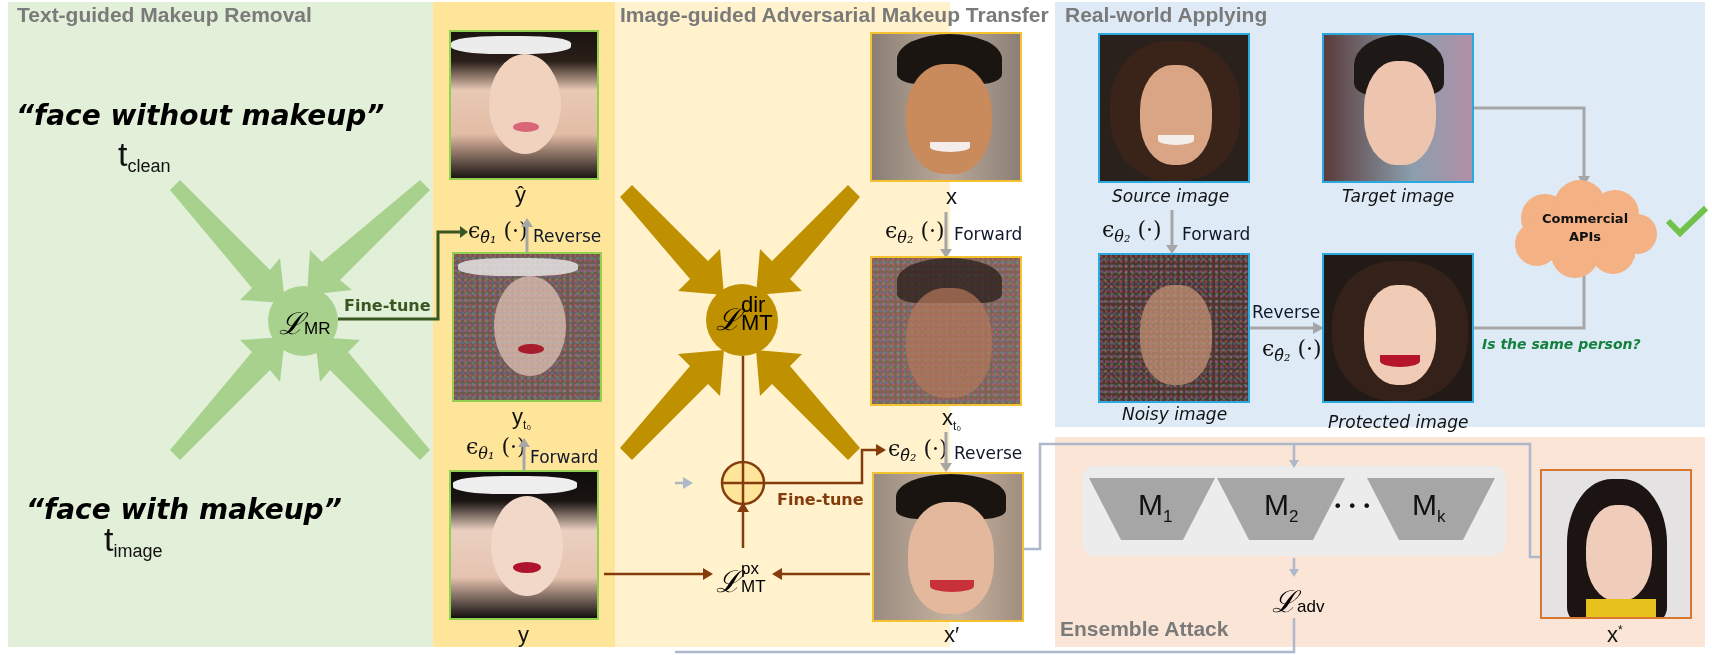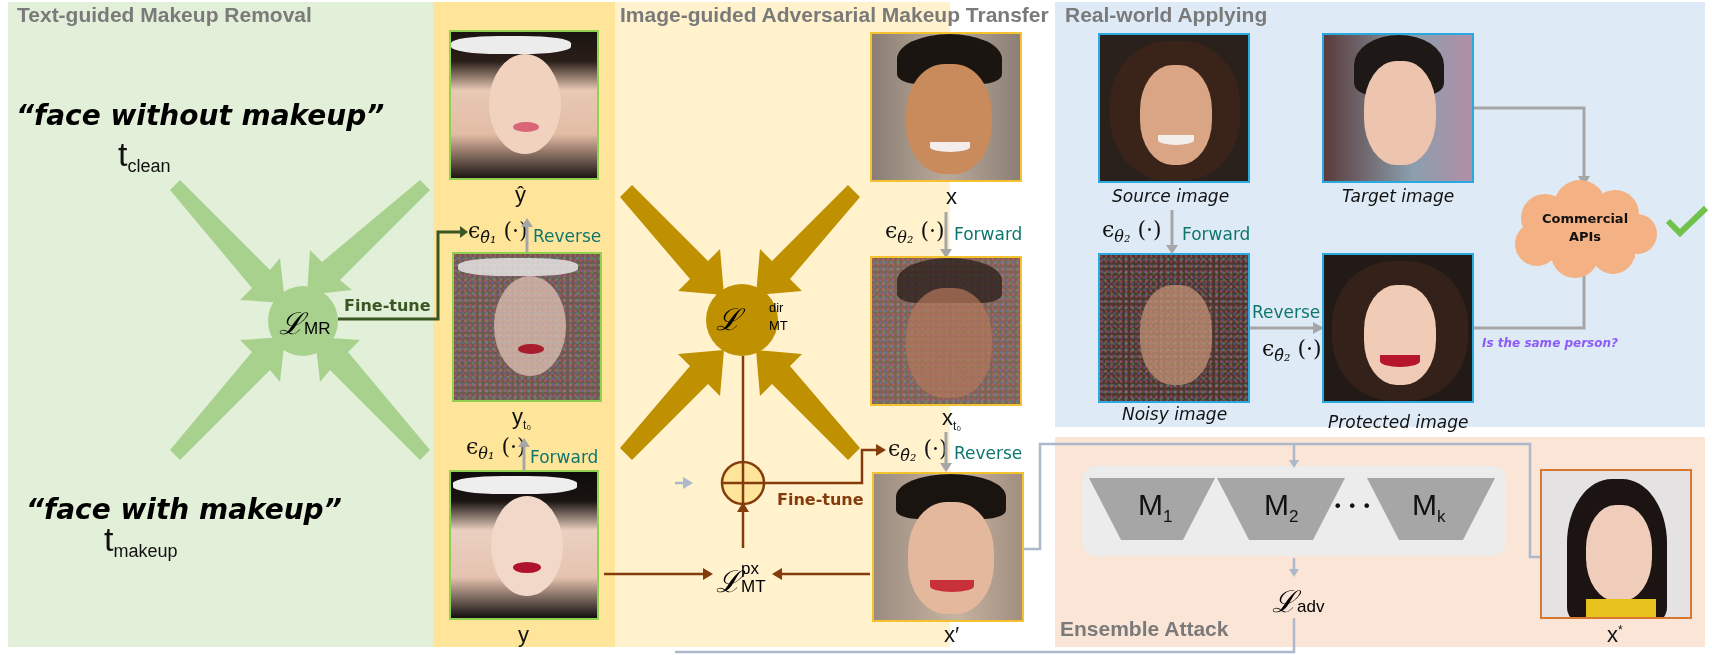--- a/index.html
+++ b/index.html
@@ -12,21 +12,21 @@
   .tvar sub { font-size:18px; vertical-align:-6px; }
   .face { position:absolute; overflow:hidden; box-sizing:border-box; }
   .face.green { border:2px solid #92d050; }
   .face.gold { border:2px solid #f2c230; }
   .face.blue { border:2px solid #29a9e0; }
   .face.orange { border:2px solid #d9772f; }
   .lbl { position:absolute; font-family:"Liberation Sans", sans-serif; font-size:22px; color:#111; white-space:nowrap; text-align:center; }
   .lbl sub { font-size:12px; }
   .lbl sup { font-size:12px; }
   .ital { position:absolute; font-family:"DejaVu Sans", sans-serif; font-style:italic; font-size:17px; color:#111; white-space:nowrap; }
-  .side { position:absolute; font-family:"DejaVu Sans", sans-serif; font-size:17px; color:#0f766e; white-space:nowrap; }
+  .side { position:absolute; font-family:"DejaVu Sans", sans-serif; font-size:17px; color:#0f172a; white-space:nowrap; }
   .eps { position:absolute; font-family:"DejaVu Serif", serif; font-size:22px; color:#111; white-space:nowrap; }
   .eps sub { font-size:16px; font-style:italic; }
   .loss { position:absolute; font-family:"DejaVu Serif", serif; font-style:italic; color:#000000; white-space:nowrap; }
   .loss .sb { font-family:"Liberation Sans", sans-serif; font-style:normal; }
   .ft { position:absolute; font-family:"DejaVu Sans", sans-serif; font-weight:bold; font-size:16px; white-space:nowrap; }
   .noise { background-image:
       radial-gradient(circle at 20% 30%, rgba(255,80,120,.35) 1px, transparent 2px),
       radial-gradient(circle at 70% 60%, rgba(80,200,120,.35) 1px, transparent 2px),
       radial-gradient(circle at 40% 80%, rgba(90,120,255,.35) 1px, transparent 2px);
       background-size:5px 5px, 7px 7px, 6px 6px; }
@@ -43,21 +43,21 @@
 <div class="panel" style="left:1055px;top:437px;width:650px;height:210px;background:#fbe5d6;"></div>
 
 <div class="title" style="left:10px;top:3px;margin-left:7px;">Text-guided Makeup Removal</div>
 <div class="title" style="left:620px;top:3px;">Image-guided Adversarial Makeup Transfer</div>
 <div class="title" style="left:1065px;top:3px;">Real-world Applying</div>
 <div class="title" style="left:1060px;top:617px;">Ensemble Attack</div>
 
 <div class="prompt" style="left:16px;top:99px;">“face without makeup”</div>
 <div class="tvar" style="left:118px;top:137px;"><span>t</span><sub>clean</sub></div>
 <div class="prompt" style="left:26px;top:493px;">“face with makeup”</div>
-<div class="tvar" style="left:104px;top:522px;"><span>t</span><sub>makeup</sub></div>
+<div class="tvar" style="left:104px;top:522px;"><span>t</span><sub>image</sub></div>
 
 <svg class="abs" style="left:170px;top:180px;" width="260" height="280" viewBox="0 0 260 280">
   <g fill="#a9d18e">
 
     <polygon points="0,10 10,0 100,90 110,78 115,123 70,120 82,108"></polygon>
 
     <polygon points="250,0 260,10 170,100 182,110 137,115 140,70 152,82"></polygon>
 
     <polygon points="0,270 10,280 100,190 110,202 115,157 70,160 82,172"></polygon>
 
@@ -114,21 +114,21 @@
 
 <svg class="abs" style="left:620px;top:185px;" width="240" height="275" viewBox="0 0 240 275">
   <g fill="#bf9000">
     <polygon points="0,12 12,0 88,76 100,64 104,110 58,106 70,94"></polygon>
     <polygon points="240,12 228,0 152,76 140,64 136,110 182,106 170,94"></polygon>
     <polygon points="0,263 12,275 88,199 100,211 104,165 58,169 70,181"></polygon>
     <polygon points="240,263 228,275 152,199 140,211 136,165 182,169 170,181"></polygon>
   </g>
 </svg>
 <div class="abs" style="left:706px;top:284px;width:72px;height:72px;border-radius:50%;background:#bf9000;"></div>
-<div class="loss" style="left:716px;top:298px;font-size:30px;"><span>ℒ</span><span class="sb" style="position:relative;font-size:13px;margin-left:28px;"><span style="position:absolute;left:0;top:-18px;">dir</span><span>MT</span></span></div>
+<div class="loss" style="left:716px;top:298px;font-size:30px;"><span>ℒ</span><span class="sb" style="position:relative;font-size:22px;"><span style="position:absolute;left:0;top:-18px;">dir</span><span>MT</span></span></div>
 
 <svg class="abs" style="left:600px;top:350px;" width="290" height="250">
   <line x1="143" y1="6" x2="143" y2="120" stroke="#843c0c" stroke-width="2.5"></line>
   <polygon points="137,117 143,127 149,117" fill="#843c0c"></polygon>
   <circle cx="143" cy="133" r="21" fill="#ffe599" stroke="#843c0c" stroke-width="2.5"></circle>
   <line x1="122" y1="133" x2="164" y2="133" stroke="#843c0c" stroke-width="2.5"></line>
   <line x1="143" y1="112" x2="143" y2="154" stroke="#843c0c" stroke-width="2.5"></line>
   <line x1="143" y1="198" x2="143" y2="160" stroke="#843c0c" stroke-width="2.5"></line>
   <polygon points="137,162 143,152 149,162" fill="#843c0c"></polygon>
   <polyline points="164,133 262,133 262,100 278,100" fill="none" stroke="#843c0c" stroke-width="2.5"></polyline>
@@ -242,21 +242,21 @@
     <rect x="30" y="36" width="100" height="44"></rect>
   </g>
 </svg>
 <div class="abs" style="left:1505px;top:210px;width:160px;text-align:center;font-family:'DejaVu Sans',sans-serif;font-weight:bold;font-size:13px;line-height:18px;color:#111;">
   <div>Commercial</div>
   <div>APIs</div>
 </div>
 <svg class="abs" style="left:1665px;top:205px;" width="44" height="34">
     <polyline points="3,16 15,28 41,3" fill="none" stroke="#70c24a" stroke-width="6"></polyline>
   </svg>
-<div class="abs" style="left:1482px;top:336px;font-family:'DejaVu Sans',sans-serif;font-weight:bold;font-style:italic;font-size:12px;color:#8b5cf6;white-space:nowrap;">Is the same person?</div>
+<div class="abs" style="left:1482px;top:336px;font-family:'DejaVu Sans',sans-serif;font-weight:bold;font-style:italic;font-size:14px;color:#15803d;white-space:nowrap;">Is the same person?</div>
 
 <div class="abs" style="left:1082px;top:466px;width:424px;height:90px;background:#ececec;border-radius:14px;"></div>
 <svg class="abs" style="left:1085px;top:478px;" width="420" height="62">
   <polygon points="4,0 130,0 98,62 36,62" fill="#a6a6a6"></polygon>
   <polygon points="132,0 260,0 228,62 164,62" fill="#a6a6a6"></polygon>
   <polygon points="282,0 410,0 378,62 314,62" fill="#a6a6a6"></polygon>
 </svg>
 <div class="mlabel" style="left:1138px;top:488px;"><span>M</span><sub>1</sub></div>
 <div class="mlabel" style="left:1264px;top:488px;"><span>M</span><sub>2</sub></div>
 <div class="abs" style="left:1333px;top:497px;font-family:'DejaVu Sans',sans-serif;font-size:16px;color:#111;white-space:nowrap;">• • •</div>

